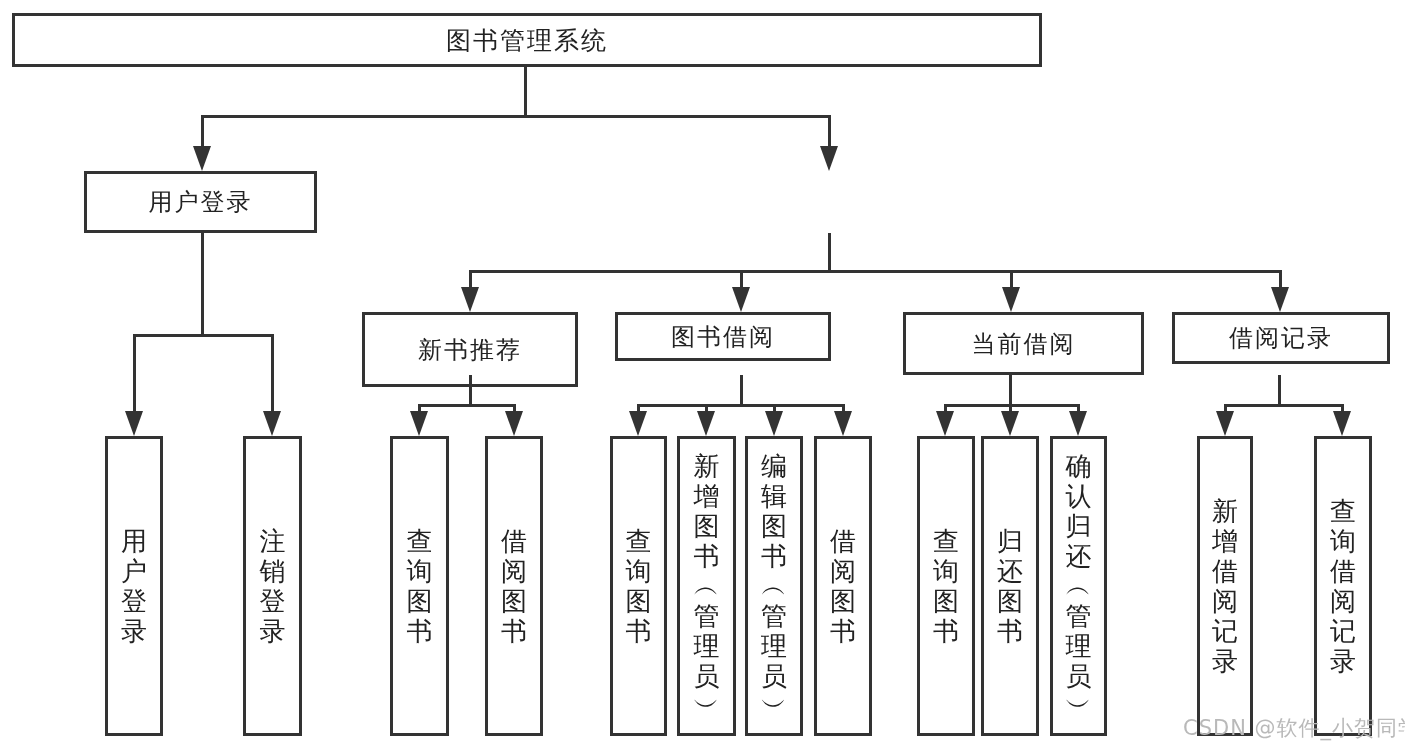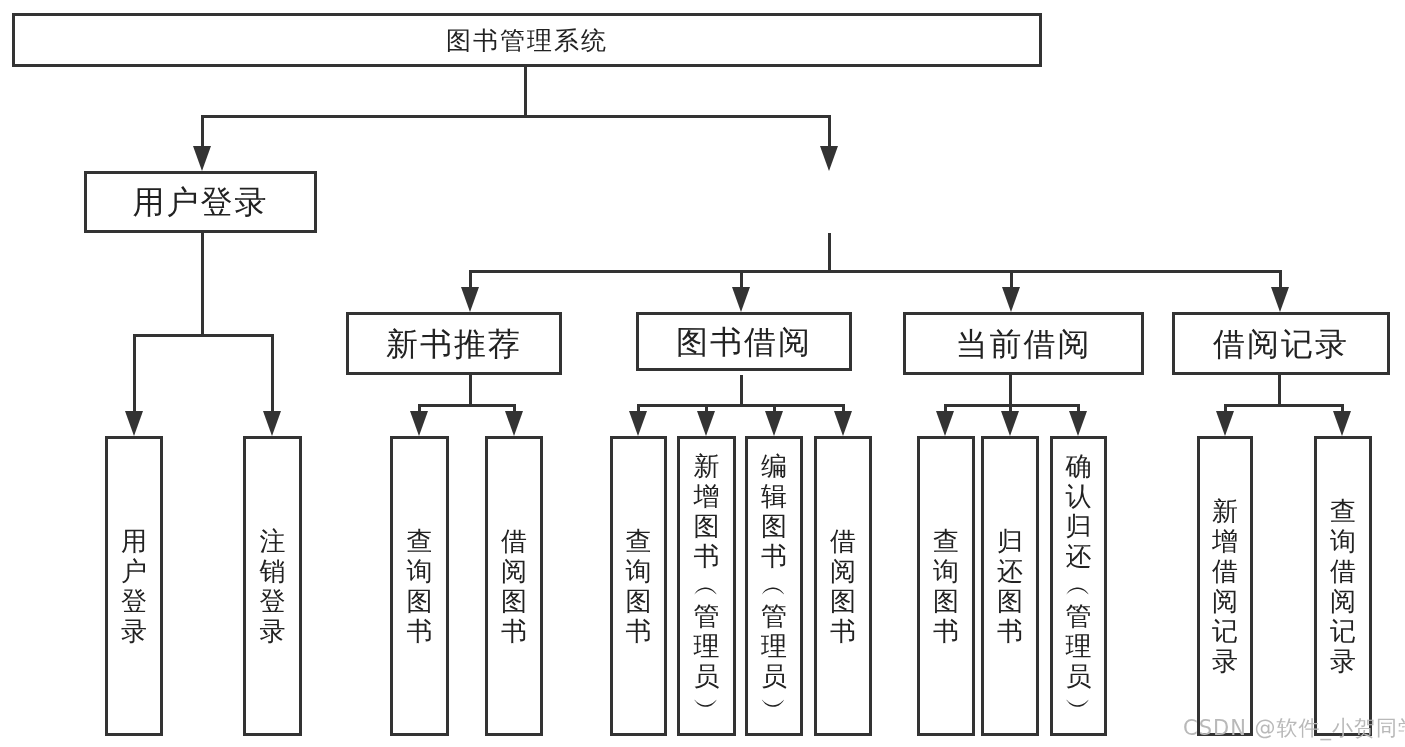--- a/index.html
+++ b/index.html
@@ -12,21 +12,21 @@
     border-radius:22px;
   }
   .box{
     position:absolute;
     border:3px solid #333333;
     background:#ffffff;
     box-sizing:border-box;
     display:flex;align-items:center;justify-content:center;
   }
   .hlabel{
-    font-size:32px;color:#222222;letter-spacing:2px;white-space:nowrap;line-height:1;
+    font-size:24px;color:#222222;letter-spacing:2px;white-space:nowrap;line-height:1;
   }
   .root-label{font-size:25px;}
   .vlabel{
     display:flex;flex-direction:column;align-items:center;justify-content:center;
     gap:4px;font-size:26px;color:#222222;line-height:1;
   }
   .vlabel span{display:block;height:26px;}
   .hline,.vline{position:absolute;background:#333333;}
   .arrowhead{
     position:absolute;width:0;height:0;
@@ -72,30 +72,30 @@
 
   <div class="vline" style="left:469px;top:270px;width:3px;height:20px;"></div>
   <div class="arrowhead" style="left:461px;top:287px;"></div>
   <div class="vline" style="left:740px;top:270px;width:3px;height:20px;"></div>
   <div class="arrowhead" style="left:732px;top:287px;"></div>
   <div class="vline" style="left:1010px;top:270px;width:3px;height:20px;"></div>
   <div class="arrowhead" style="left:1002px;top:287px;"></div>
   <div class="vline" style="left:1279px;top:270px;width:3px;height:20px;"></div>
   <div class="arrowhead" style="left:1271px;top:287px;"></div>
 
-  <div class="box" style="left:346px;top:312px;width:216px;height:63px;">
+  <div class="box" style="left:362px;top:312px;width:216px;height:75px;">
     <span class="hlabel">新书推荐</span>
   </div>
-  <div class="box" style="left:636px;top:312px;width:216px;height:59px;">
+  <div class="box" style="left:615px;top:312px;width:216px;height:49px;">
     <span class="hlabel">图书借阅</span>
   </div>
   <div class="box" style="left:903px;top:312px;width:241px;height:63px;">
     <span class="hlabel">当前借阅</span>
   </div>
-  <div class="box" style="left:1172px;top:312px;width:218px;height:63px;">
+  <div class="box" style="left:1172px;top:312px;width:218px;height:52px;">
     <span class="hlabel">借阅记录</span>
   </div>
 
   <div class="vline" style="left:469px;top:375px;width:3px;height:31px;"></div>
   <div class="hline" style="left:418px;top:404px;width:98px;height:3px;"></div>
   <div class="vline" style="left:740px;top:375px;width:3px;height:31px;"></div>
   <div class="hline" style="left:637px;top:404px;width:208px;height:3px;"></div>
   <div class="vline" style="left:1009px;top:375px;width:3px;height:31px;"></div>
   <div class="hline" style="left:944px;top:404px;width:136px;height:3px;"></div>
   <div class="vline" style="left:1278px;top:375px;width:3px;height:31px;"></div>

